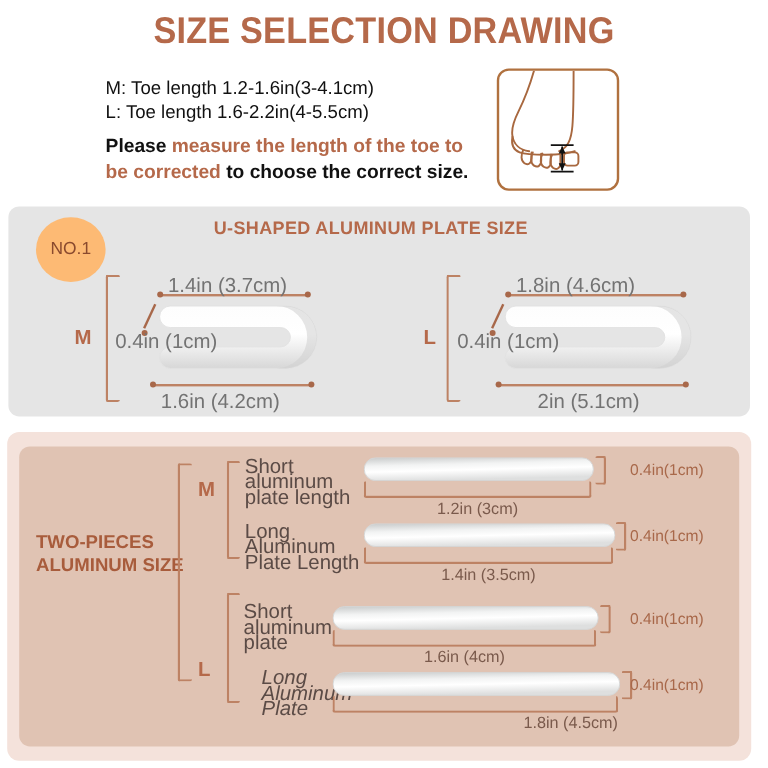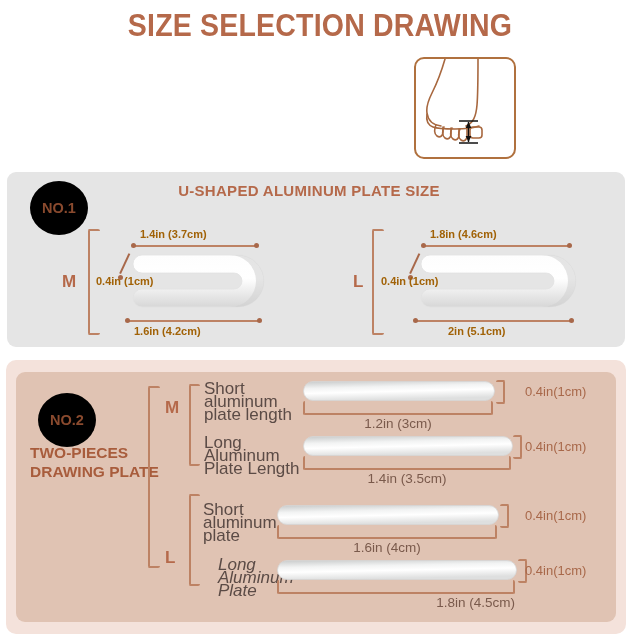--- a/index.html
+++ b/index.html
@@ -33,22 +33,22 @@
   }
   .footbox svg{display:block;}
 
   
   .panel1{
     position:absolute;left:7px;top:172px;width:618px;height:175px;
     background:#e5e5e5;border-radius:9px;
   }
   .badge{
     position:absolute;width:58px;height:54px;border-radius:50%;
-    background:#000000;display:flex;align-items:center;justify-content:center;
-    font-size:14.5px;font-weight:bold;color:#8a4a2e;
+    background:#fdba74;display:flex;align-items:center;justify-content:center;
+    font-size:14.5px;font-weight:normal;color:#8a4a2e;
   }
   .badge1{left:30px;top:181px;}
   .p1title{
     position:absolute;left:0;top:182px;width:618px;text-align:center;
     font-size:15px;font-weight:bold;color:#b5694a;letter-spacing:.3px;
   }
   .sizeletter{
     position:absolute;font-size:17px;font-weight:bold;color:#b5694a;
   }
   .vbracket{
@@ -57,21 +57,21 @@
   }
   .uplate{position:absolute;}
   .dimline{position:absolute;height:1.5px;background:#bd8264;}
   .dimline::before,.dimline::after{
     content:"";position:absolute;top:-2px;width:5px;height:5px;border-radius:50%;
     background:#a8684a;
   }
   .dimline::before{left:-2px;}
   .dimline::after{right:-2px;}
   .dimtext{
-    position:absolute;font-size:11px;color:#a16207;white-space:nowrap;font-weight:bold;
+    position:absolute;font-size:17px;color:#737373;white-space:nowrap;
   }
   .leader{position:absolute;background:#a8684a;width:1.5px;transform-origin:top left;}
   .leaderdot{position:absolute;width:5px;height:5px;border-radius:50%;background:#a8684a;}
 
   
   .panel2outer{
     position:absolute;left:6px;top:360px;width:620px;height:274px;
     background:#f4e2db;border-radius:10px;
   }
   .panel2{
@@ -103,20 +103,25 @@
     position:absolute;font-size:13.5px;color:#7a5a4c;white-space:nowrap;text-align:center;
   }
 </style>
 </head>
 <body>
 
 <div class="page">
 
   <div class="title">SIZE SELECTION DRAWING</div>
 
+  <div class="intro">
+    <div class="line">M: Toe length 1.2-1.6in(3-4.1cm)</div>
+    <div class="line">L: Toe length 1.6-2.2in(4-5.5cm)</div>
+    <div class="para"><span>Please </span><span class="hl">measure the length of the toe to be corrected</span><span> to choose the correct size.</span></div>
+  </div>
 
   <div class="footbox">
     <svg width="94" height="94" viewBox="0 0 94 94" aria-hidden="true">
       <g fill="none" stroke="#a8683f" stroke-width="1.6" stroke-linecap="round" stroke-linejoin="round">
         <path d="M29,0 C25,14 20,26 16,34 C12,42 10,48 11,54 C12,61 17,66 25,67"></path>
         <path d="M62,0 C62,18 62,34 61,46 C60,58 57,64 50,67"></path>
         <path d="M11,55 C10,61 12,66 17,68 C22,70 30,70 39,70 C50,70 58,69 63,67"></path>
         <path d="M20,66 C18,70 18,75 21,77 C24,79 27,77 27,73 L27,68"></path>
         <path d="M28,68 C26,72 26,77 29,79 C32,81 35,79 35,75 L35,69"></path>
         <path d="M36,69 C34,73 34,78 37,80 C40,82 43,80 43,76 L43,70"></path>
@@ -182,22 +187,21 @@
 
   <div class="leaderdot" style="left:408px;top:275px;"></div>
   <div class="leader" style="left:411px;top:274px;height:22px;transform:rotate(205deg);"></div>
   <div class="dimtext" style="left:381px;top:275px;">0.4in (1cm)</div>
 
   <div class="dimline" style="left:415px;top:320px;width:157px;"></div>
   <div class="dimtext" style="left:448px;top:325px;">2in (5.1cm)</div>
 
   <div class="panel2outer"></div>
   <div class="panel2"></div>
-  <div class="badge badge2">NO.2</div>
-  <div class="p2label">TWO-PIECES DRAWING PLATE</div>
+  <div class="p2label">TWO-PIECES ALUMINUM SIZE</div>
 
   <div class="bigbracket" style="left:148px;top:386px;width:10px;height:178px;"></div>
   <div class="sizeletter" style="left:165px;top:398px;">M</div>
   <div class="sizeletter" style="left:165px;top:548px;">L</div>
 
   <div class="bigbracket" style="left:189px;top:384px;width:9px;height:78px;"></div>
 
   <div class="bigbracket" style="left:189px;top:494px;width:9px;height:88px;"></div>
 
   <div class="plabel" style="left:204px;top:382px;width:96px;white-space:normal;">Short aluminum plate length</div>

